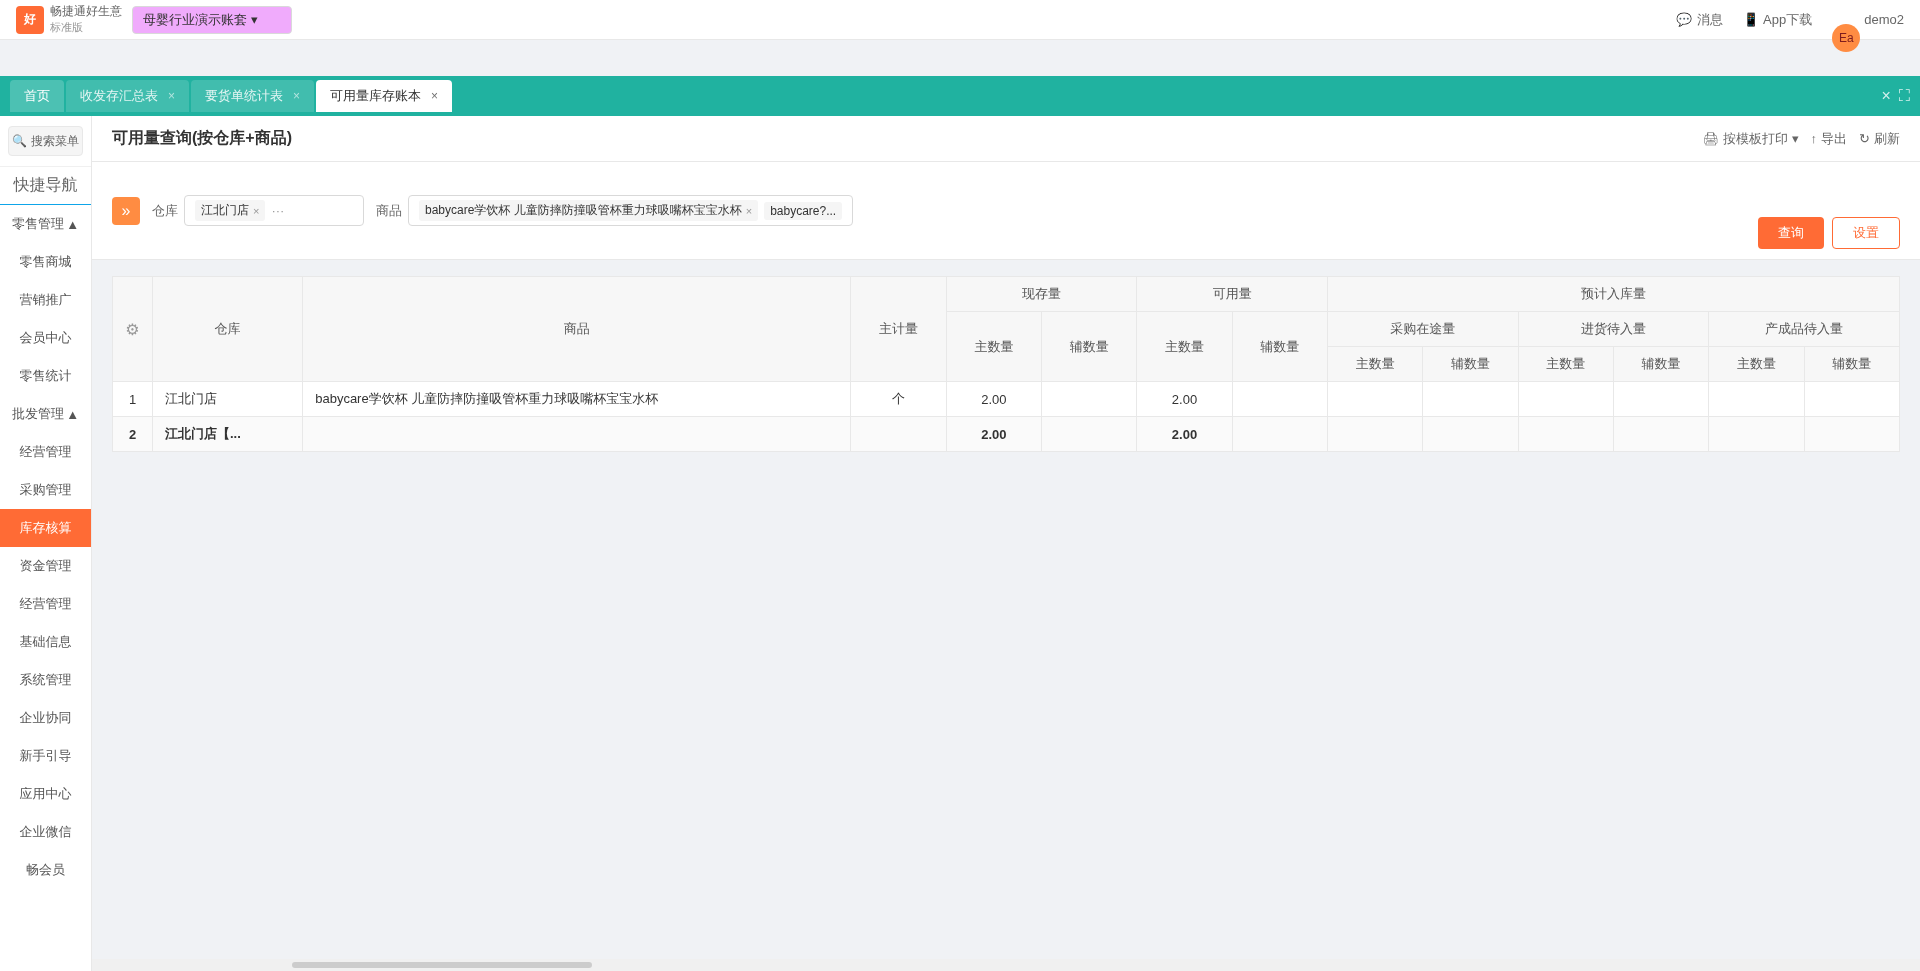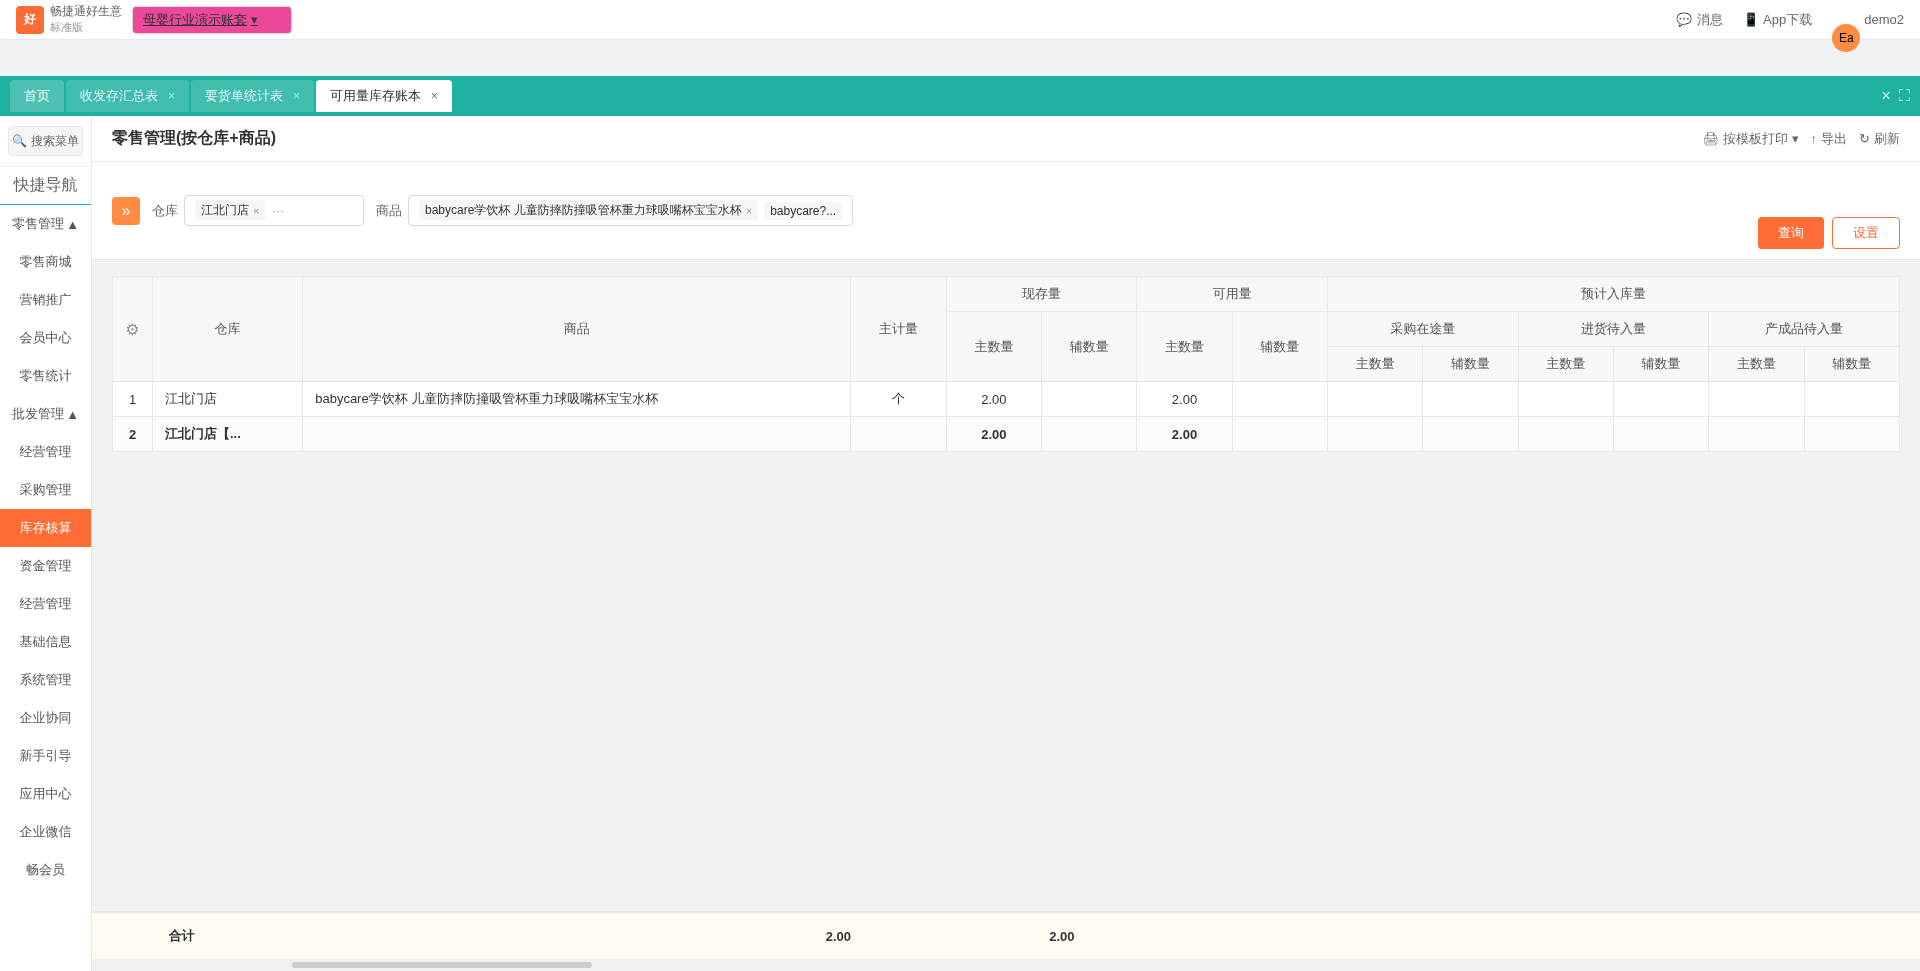--- a/index.html
+++ b/index.html
@@ -5,24 +5,24 @@
     * { margin: 0; padding: 0; box-sizing: border-box; }
     body { font-family: 'Microsoft YaHei', Arial, sans-serif; font-size: 13px; background: #f0f2f5; color: #333; width: 1920px; height: 971px; overflow: hidden; display: flex; flex-direction: column; }
 
     
     .top-bar { height: 40px; background: #fff; display: flex; align-items: center; justify-content: space-between; padding: 0 16px; border-bottom: 1px solid #e8e8e8; flex-shrink: 0; }
     .top-bar-left { display: flex; align-items: center; gap: 10px; }
     .logo-area { display: flex; align-items: center; gap: 6px; }
     .logo-icon { width: 28px; height: 28px; background: #ff6b35; border-radius: 4px; display: flex; align-items: center; justify-content: center; color: white; font-size: 12px; font-weight: bold; }
     .logo-text { font-size: 12px; color: #666; line-height: 1.3; }
     .logo-subtext { font-size: 11px; color: #999; }
-    .industry-selector { display: flex; align-items: center; gap: 4px; border: 1px solid #d9d9d9; border-radius: 4px; padding: 4px 10px; cursor: pointer; font-size: 13px; color: #333; background: #ec4899; min-width: 160px; text-decoration: underline; }
+    .industry-selector { display: flex; align-items: center; gap: 4px; border: 1px solid #d9d9d9; border-radius: 4px; padding: 4px 10px; cursor: pointer; font-size: 13px; color: #333; background: #f0abfc; min-width: 160px; }
     .top-bar-right { display: flex; align-items: center; gap: 20px; }
     .top-right-item { display: flex; align-items: center; gap: 4px; cursor: pointer; color: #666; font-size: 13px; }
-    .avatar { width: 28px; height: 28px; border-radius: 50%; background: #ff8c42; display: flex; align-items: center; justify-content: center; color: #000000; font-size: 12px; margin-top: 37px; }
+    .avatar { width: 28px; height: 28px; border-radius: 50%; background: #ff8c42; display: flex; align-items: center; justify-content: center; color: #7f1d1d; font-size: 12px; margin-top: 37px; }
 
     
     .nav-tabs { height: 40px; background: #20b2a0; display: flex; align-items: center; padding: 0 10px; gap: 2px; flex-shrink: 0; margin-top: 36px; }
     .nav-tab { height: 32px; padding: 0 14px; display: flex; align-items: center; gap: 6px; border-radius: 4px 4px 0 0; cursor: pointer; font-size: 13px; color: rgba(255,255,255,0.85); background: rgba(255,255,255,0.15); }
     .nav-tab.active { background: #fff; color: #333; }
     .nav-tab .close-x { font-size: 12px; color: inherit; opacity: 0.7; margin-left: 4px; }
     .nav-tab-home { background: rgba(255,255,255,0.2); color: white; }
     .nav-tab-actions { margin-left: auto; display: flex; gap: 8px; }
     .nav-action-btn { color: white; cursor: pointer; font-size: 16px; opacity: 0.8; }
 
@@ -201,21 +201,21 @@
       <span>企业微信</span>
     </div>
     <div class="sidebar-item">
       <span>畅会员</span>
     </div>
   </div>
 
   <div class="content-area">
 
     <div class="page-header">
-      <div class="page-title">零售管理(按仓库+商品)</div>
+      <div class="page-title">可用量查询(按仓库+商品)</div>
       <div class="page-actions">
         <div class="page-action-btn">
           <span>🖨</span>
           <span>按模板打印</span>
           <span>▾</span>
         </div>
         <div class="page-action-btn">
           <span>↑</span>
           <span>导出</span>
         </div>
@@ -320,41 +320,19 @@
             <td></td>
             <td></td>
             <td></td>
             <td></td>
             <td></td>
           </tr>
         </tbody>
       </table>
     </div>
 
-    <div class="table-footer">
-      <table class="footer-table">
-        <tbody>
-            <tr>
-          <td style="width:40px;"></td>
-          <td style="text-align:left; width:120px;">合计</td>
-          <td style="width:360px;"></td>
-          <td style="width:80px;"></td>
-          <td style="width:100px;">2.00</td>
-          <td style="width:100px;"></td>
-          <td style="width:100px;">2.00</td>
-          <td style="width:100px;"></td>
-          <td style="width:100px;"></td>
-          <td style="width:100px;"></td>
-          <td style="width:100px;"></td>
-          <td style="width:100px;"></td>
-          <td style="width:100px;"></td>
-          <td style="width:100px;"></td>
-        </tr>
-      </tbody>
-        </table>
-    </div>
 
     <div class="scroll-bar-area">
       <div class="scroll-thumb"></div>
     </div>
 
   </div>
 </div>
 
 </body></html>

